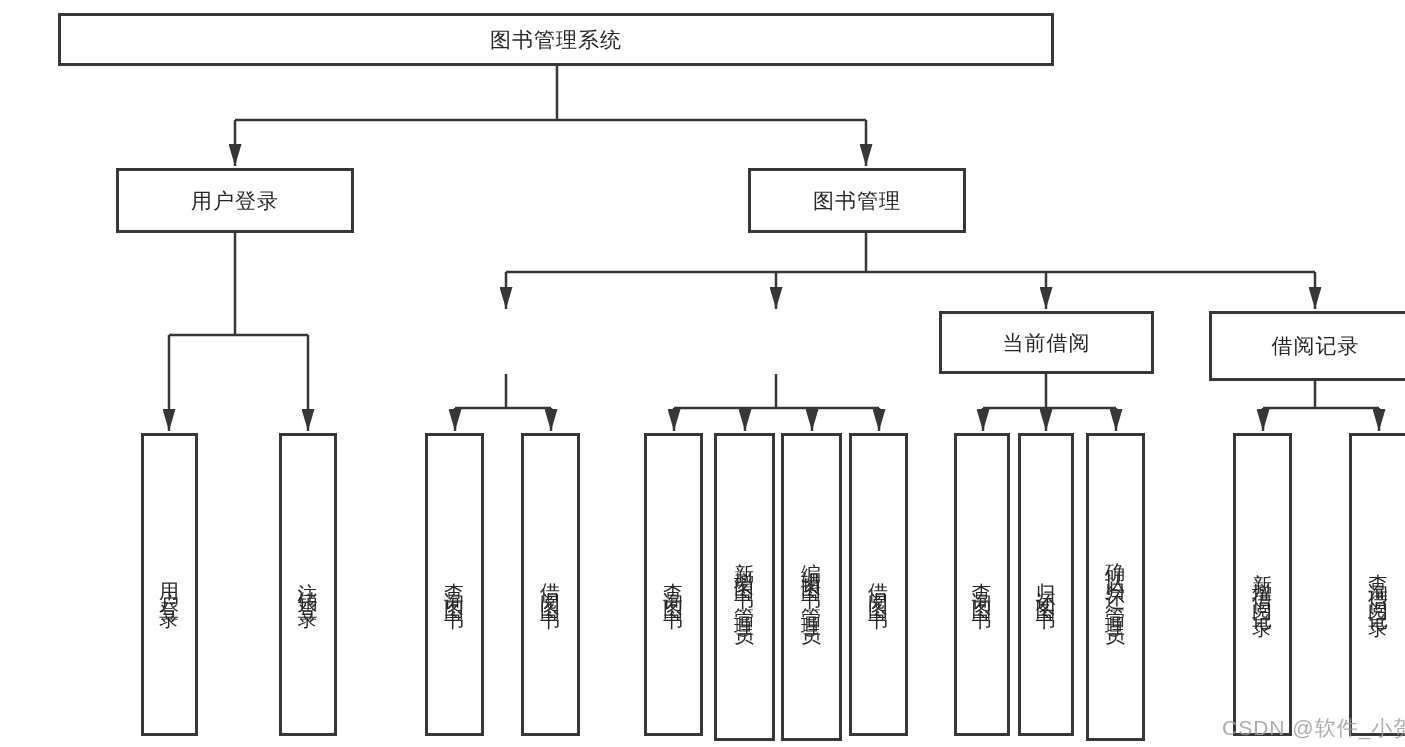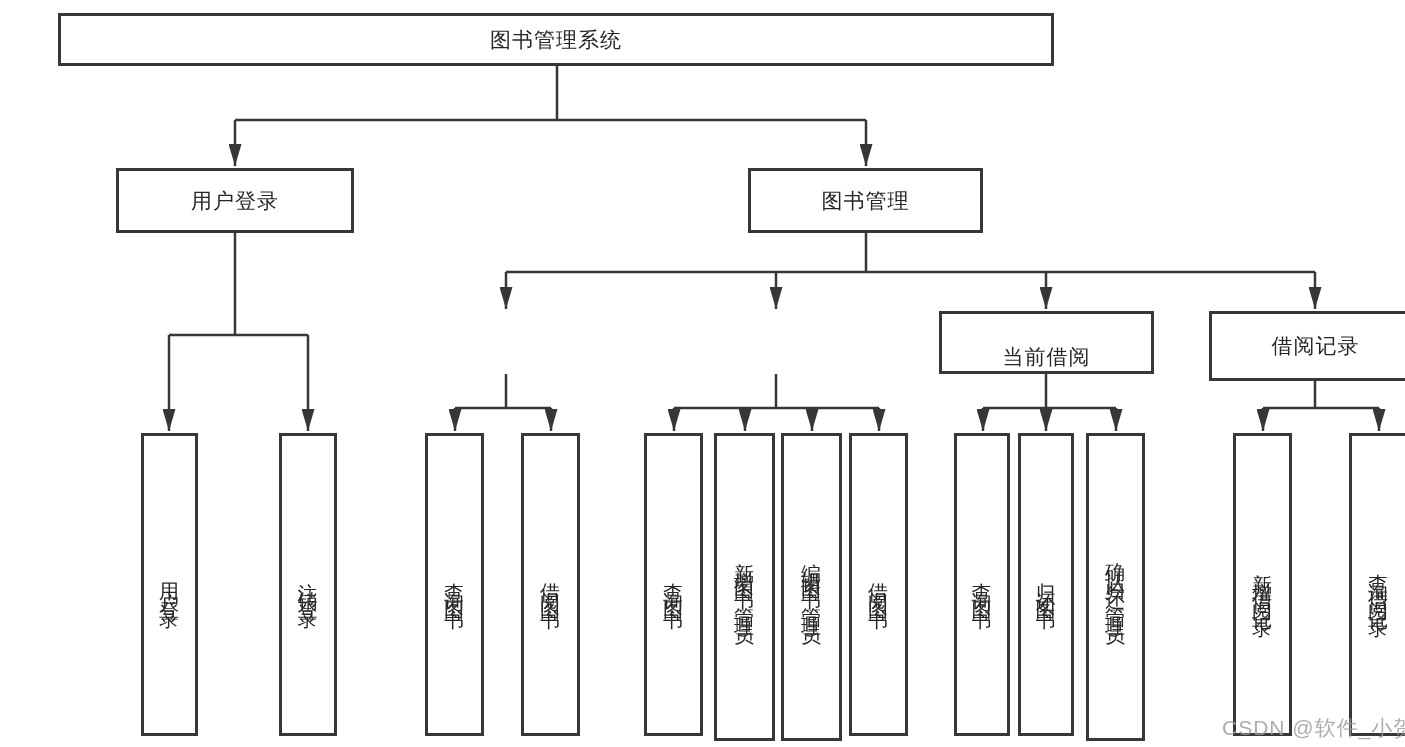--- a/index.html
+++ b/index.html
@@ -110,25 +110,25 @@
     </g>
   </svg>
 
   <div class="node" style="left:22px; top:13px; width:996px; height:53px;">
     <span>图书管理系统</span>
   </div>
 
   <div class="node" style="left:80px; top:168px; width:238px; height:65px;">
     <span>用户登录</span>
   </div>
-  <div class="node" style="left:712px; top:168px; width:235px; height:65px;">
+  <div class="node" style="left:712px; top:168px; width:218px; height:65px;">
     <span>图书管理</span>
   </div>
 
-  <div class="node" style="left:903px; top:311px; width:215px; height:63px;align-items:flex-end;">
+  <div class="node" style="left:903px; top:311px; width:215px; height:63px;">
     <span>当前借阅</span>
   </div>
   <div class="node" style="left:1173px; top:311px; width:213px; height:70px;">
     <span>借阅记录</span>
   </div>
 
   <div class="node leaf" style="left:105px; top:433px; width:57px; height:303px;">
     <span class="vtext">用户登录</span>
   </div>
   <div class="node leaf" style="left:243px; top:433px; width:58px; height:303px;">

